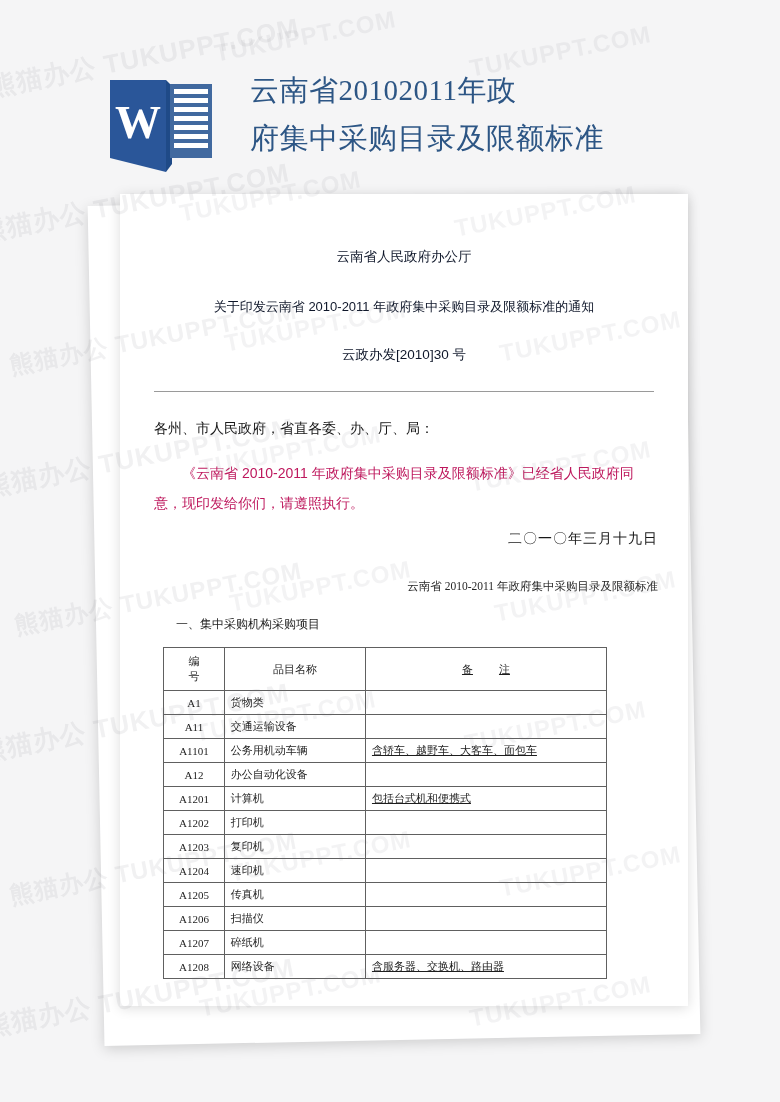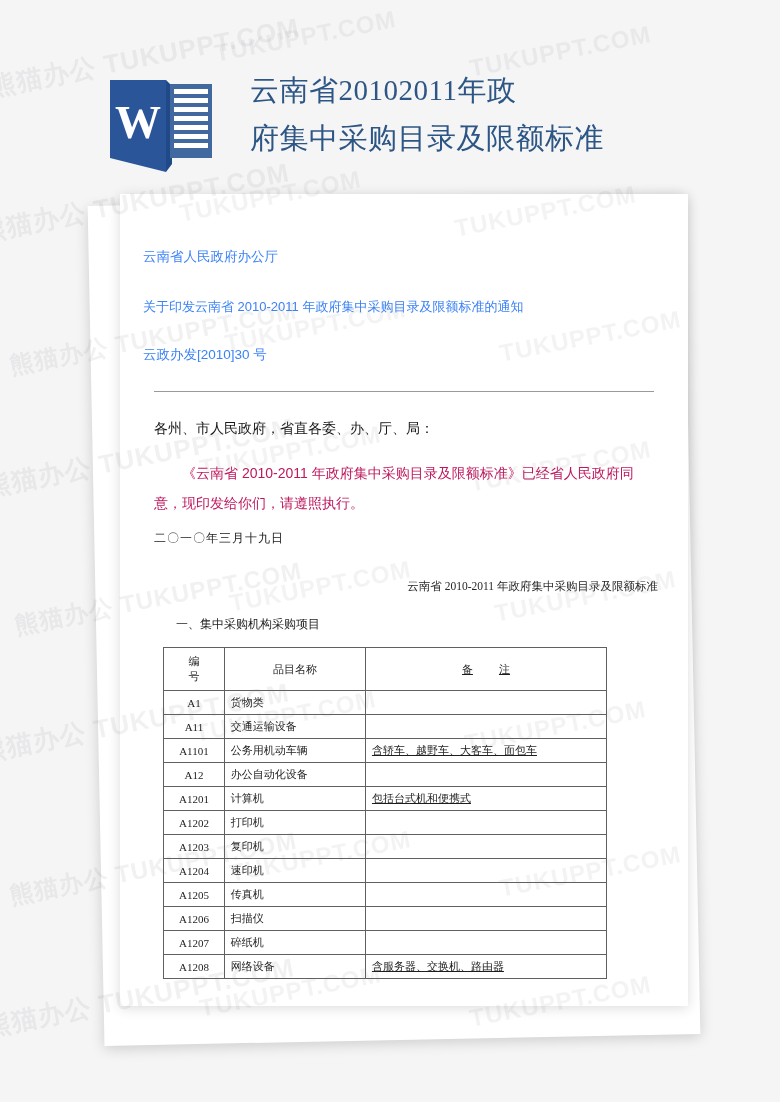--- a/index.html
+++ b/index.html
@@ -100,24 +100,24 @@
   
   #page-content {
     position: absolute;
     left: 0;
     top: 0;
     width: 568px;
     height: 812px;
     color: #1a1a1a;
   }
   .doc-line {
+    text-align: center;
     font-family: "Liberation Sans", "DejaVu Sans", sans-serif;
     font-size: 13.5px;
-    color: #3b82f6;
-    margin-left: 23px;
+    color: #0f172a;
   }
   #doc-org   { position: absolute; left: 0; top: 54px;  width: 568px; }
   #doc-subject { position: absolute; left: 0; top: 104px; width: 568px; font-size: 13px; }
   #doc-number  { position: absolute; left: 0; top: 152px; width: 568px; }
 
   #doc-rule {
     position: absolute;
     left: 34px;
     top: 197px;
     width: 500px;
@@ -141,22 +141,22 @@
     font-size: 14px;
     line-height: 30px;
     text-indent: 28px;
     color: #be185d;
   }
   #doc-date {
     position: absolute;
     left: 34px;
     top: 336px;
     width: 504px;
-    text-align: left;
-    font-size: 12px;
+    text-align: right;
+    font-size: 14px;
     letter-spacing: 1px;
     color: #181818;
   }
 
   #attach-title {
     position: absolute;
     left: 34px;
     top: 385px;
     width: 504px;
     text-align: right;

